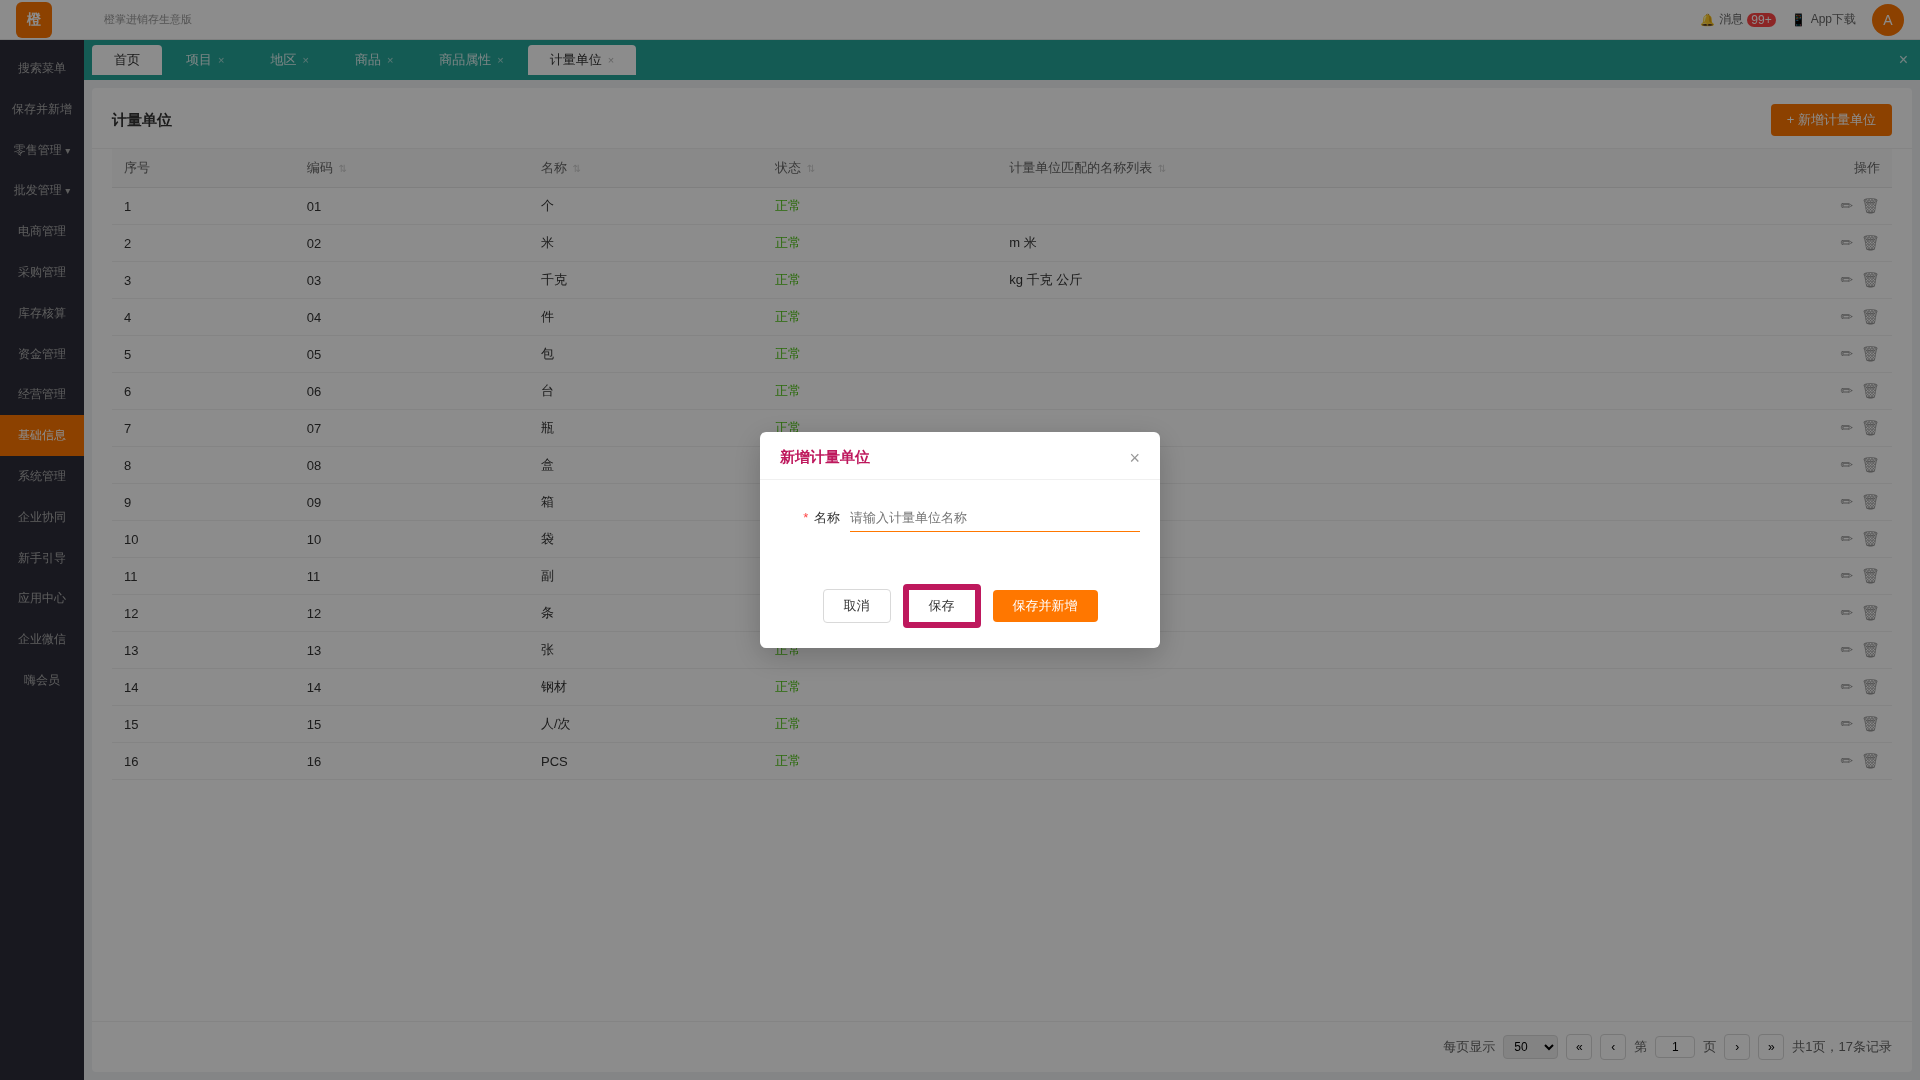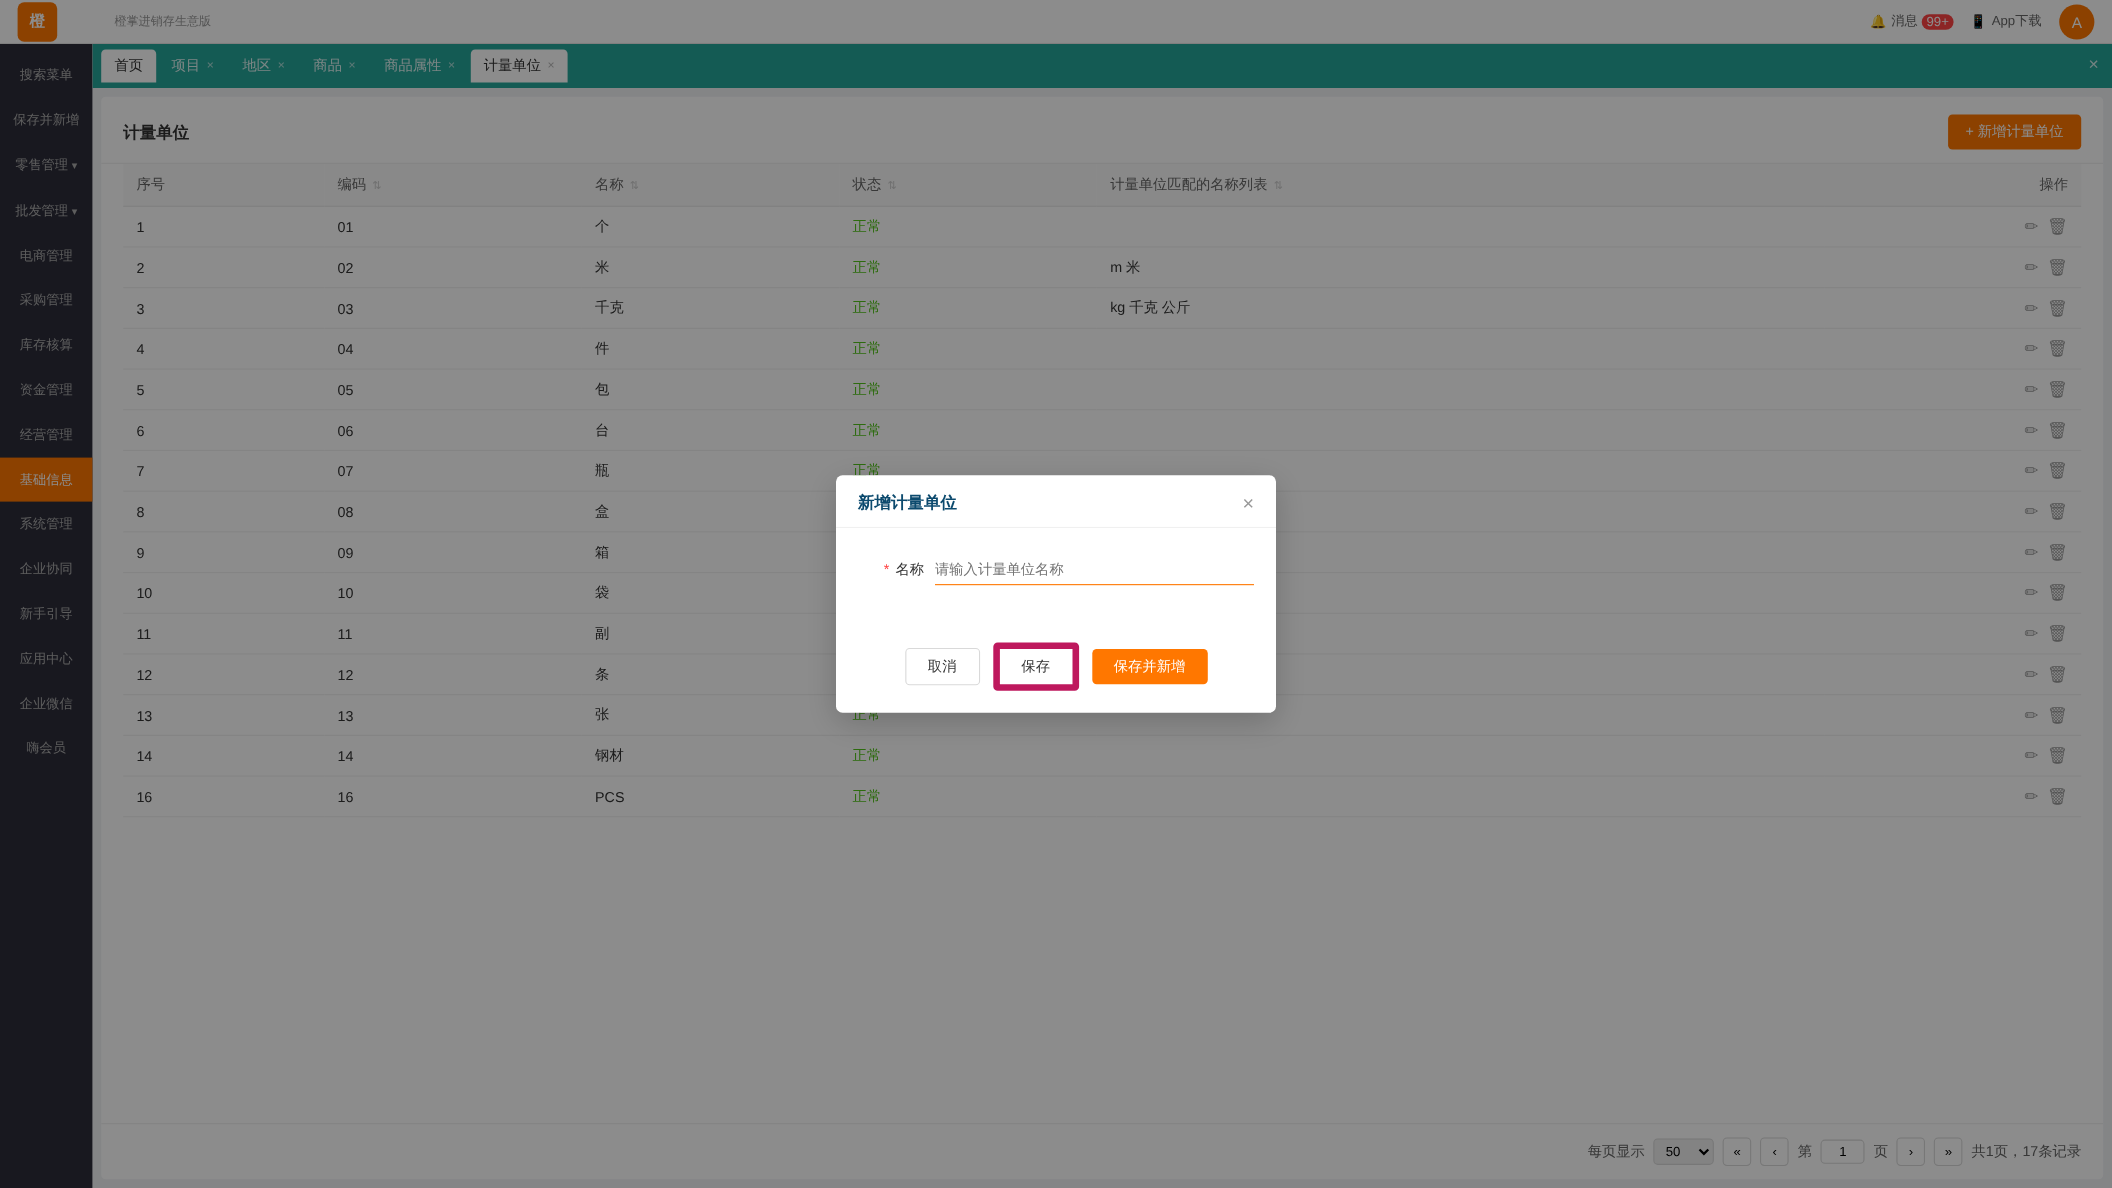--- a/index.html
+++ b/index.html
@@ -20,21 +20,21 @@
     
     .sidebar { width: 84px; background: #2d2d3a; flex-shrink: 0; display: flex; flex-direction: column; padding: 8px 0; }
     .sidebar-item { padding: 12px 8px; text-align: center; cursor: pointer; color: #aaa; font-size: 12px; line-height: 1.4; }
     .sidebar-item.active { background: #ff7700; color: #fff; }
 
     
     .content-area { flex: 1; display: flex; flex-direction: column; overflow: hidden; }
 
     
     .tab-bar { height: 40px; background: #26a69a; display: flex; align-items: center; padding: 0 8px; gap: 2px; flex-shrink: 0; }
-    .tab { padding: 6px 12px; font-size: 13px; cursor: pointer; border-radius: 4px 4px 0 0; color: rgba(255,255,255,0.85); display: flex; align-items: center; gap: 6px; }
+    .tab { padding: 6px 22px; font-size: 13px; cursor: pointer; border-radius: 4px 4px 0 0; color: rgba(255,255,255,0.85); display: flex; align-items: center; gap: 6px; }
     .tab.active { background: #fff; color: #333; }
     .tab .close-icon { font-size: 11px; opacity: 0.7; }
     .tab-close-btn { color: rgba(255,255,255,0.8); font-size: 16px; margin-left: auto; cursor: pointer; padding: 4px; }
 
     
     .page-content { flex: 1; background: #fff; margin: 8px; border-radius: 4px; display: flex; flex-direction: column; overflow: hidden; }
     .page-header { padding: 16px 20px 12px; display: flex; align-items: center; justify-content: space-between; border-bottom: 1px solid #f0f0f0; }
     .page-title { font-size: 15px; font-weight: 600; color: #333; }
     .add-btn { background: #ff7700; color: white; border: none; padding: 7px 16px; border-radius: 4px; cursor: pointer; font-size: 13px; }
 
@@ -52,21 +52,21 @@
     
     .pagination { padding: 12px 20px; display: flex; align-items: center; justify-content: flex-end; gap: 8px; border-top: 1px solid #f0f0f0; font-size: 13px; color: #666; flex-shrink: 0; }
     .page-select { border: 1px solid #d9d9d9; border-radius: 4px; padding: 3px 6px; font-size: 12px; }
     .page-btn { width: 26px; height: 26px; border: 1px solid #d9d9d9; border-radius: 4px; background: #fff; cursor: pointer; display: flex; align-items: center; justify-content: center; font-size: 12px; }
     .page-input { width: 40px; border: 1px solid #d9d9d9; border-radius: 4px; padding: 3px 6px; text-align: center; font-size: 12px; }
 
     
     .modal-overlay { position: fixed; top: 0; left: 0; width: 1920px; height: 1080px; background: rgba(0,0,0,0.45); display: flex; align-items: center; justify-content: center; z-index: 1000; }
     .modal { background: #fff; border-radius: 6px; width: 400px; box-shadow: 0 8px 30px rgba(0,0,0,0.2); }
     .modal-header { padding: 16px 20px 12px; border-bottom: 1px solid #f0f0f0; display: flex; align-items: center; justify-content: space-between; }
-    .modal-title { font-size: 15px; font-weight: 600; color: #0c4a6e; }
+    .modal-title { font-size: 15px; font-weight: 600; color: #be185d; }
     .modal-close { cursor: pointer; color: #999; font-size: 18px; line-height: 1; }
     .modal-body { padding: 24px 20px 20px; }
     .form-row { display: flex; align-items: center; margin-bottom: 20px; }
     .form-label { width: 60px; text-align: right; font-size: 13px; color: #333; flex-shrink: 0; margin-right: 10px; }
     .form-label .required { color: #ff4444; margin-right: 2px; }
     .form-input { flex: 1; border: none; border-bottom: 1px solid #d9d9d9; padding: 6px 0; font-size: 13px; outline: none; color: #333; }
     .form-input.has-value { border-bottom-color: #d9d9d9; }
     .form-input.focused { border-bottom-color: #ff7700; }
     .modal-footer { padding: 12px 20px 20px; display: flex; align-items: center; justify-content: center; gap: 12px; }
     .btn-cancel { border: 1px solid #d9d9d9; background: #fff; color: #333; padding: 7px 20px; border-radius: 4px; cursor: pointer; font-size: 13px; }
@@ -352,20 +352,33 @@
     <td class="status-normal">正常</td>
     <td></td>
     <td style="text-align:right;">
       <span class="action-btns" style="justify-content:flex-end;">
         <span class="action-btn">✏</span>
         <span class="action-btn">🗑</span>
       </span>
     </td>
   </tr>
               <tr>
+    <td>15</td>
+    <td>15</td>
+    <td>人/次</td>
+    <td class="status-normal">正常</td>
+    <td></td>
+    <td style="text-align:right;">
+      <span class="action-btns" style="justify-content:flex-end;">
+        <span class="action-btn">✏</span>
+        <span class="action-btn">🗑</span>
+      </span>
+    </td>
+  </tr>
+              <tr>
     <td>16</td>
     <td>16</td>
     <td>PCS</td>
     <td class="status-normal">正常</td>
     <td></td>
     <td style="text-align:right;">
       <span class="action-btns" style="justify-content:flex-end;">
         <span class="action-btn">✏</span>
         <span class="action-btn">🗑</span>
       </span>

